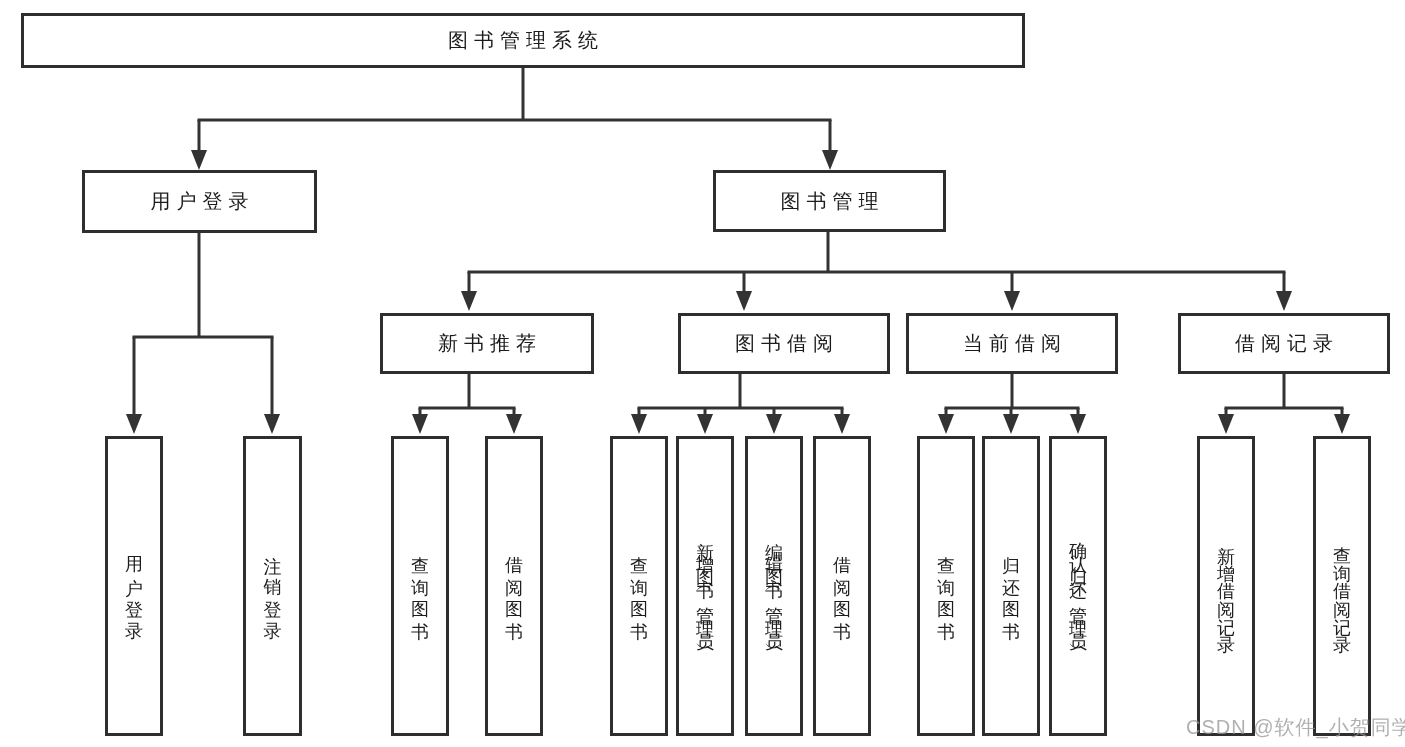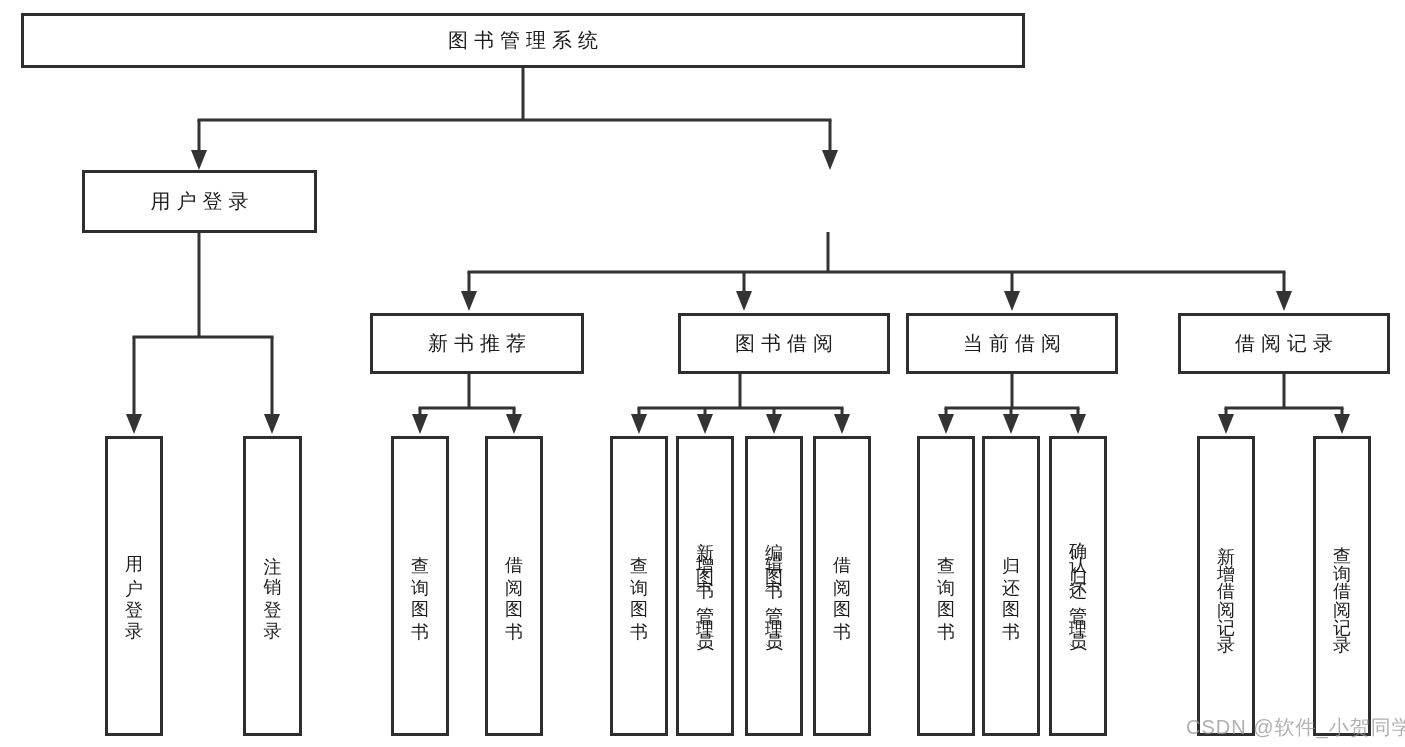--- a/index.html
+++ b/index.html
@@ -134,22 +134,25 @@
     </g>
   </svg>
 
   <div class="box" style="left:21px; top:13px; width:1004px; height:55px;">
     <span class="hlabel">图书管理系统</span>
   </div>
 
   <div class="box" style="left:82px; top:170px; width:235px; height:63px;">
     <span class="hlabel">用户登录</span>
   </div>
-
-  <div class="box" style="left:370px; top:313px; width:214px; height:61px;">
+  <div class="box" style="left:713px; top:170px; width:233px; height:62px;">
+    <span class="hlabel">图书管理</span>
+  </div>
+
+  <div class="box" style="left:380px; top:313px; width:214px; height:61px;">
     <span class="hlabel">新书推荐</span>
   </div>
   <div class="box" style="left:634px; top:313px; width:212px; height:61px;margin-left:44px;">
     <span class="hlabel">图书借阅</span>
   </div>
   <div class="box" style="left:1178px; top:313px; width:212px; height:61px;">
     <span class="hlabel">借阅记录</span>
   </div>
   <div class="box" style="left:906px; top:313px; width:212px; height:61px;">
     <span class="hlabel">当前借阅</span>

